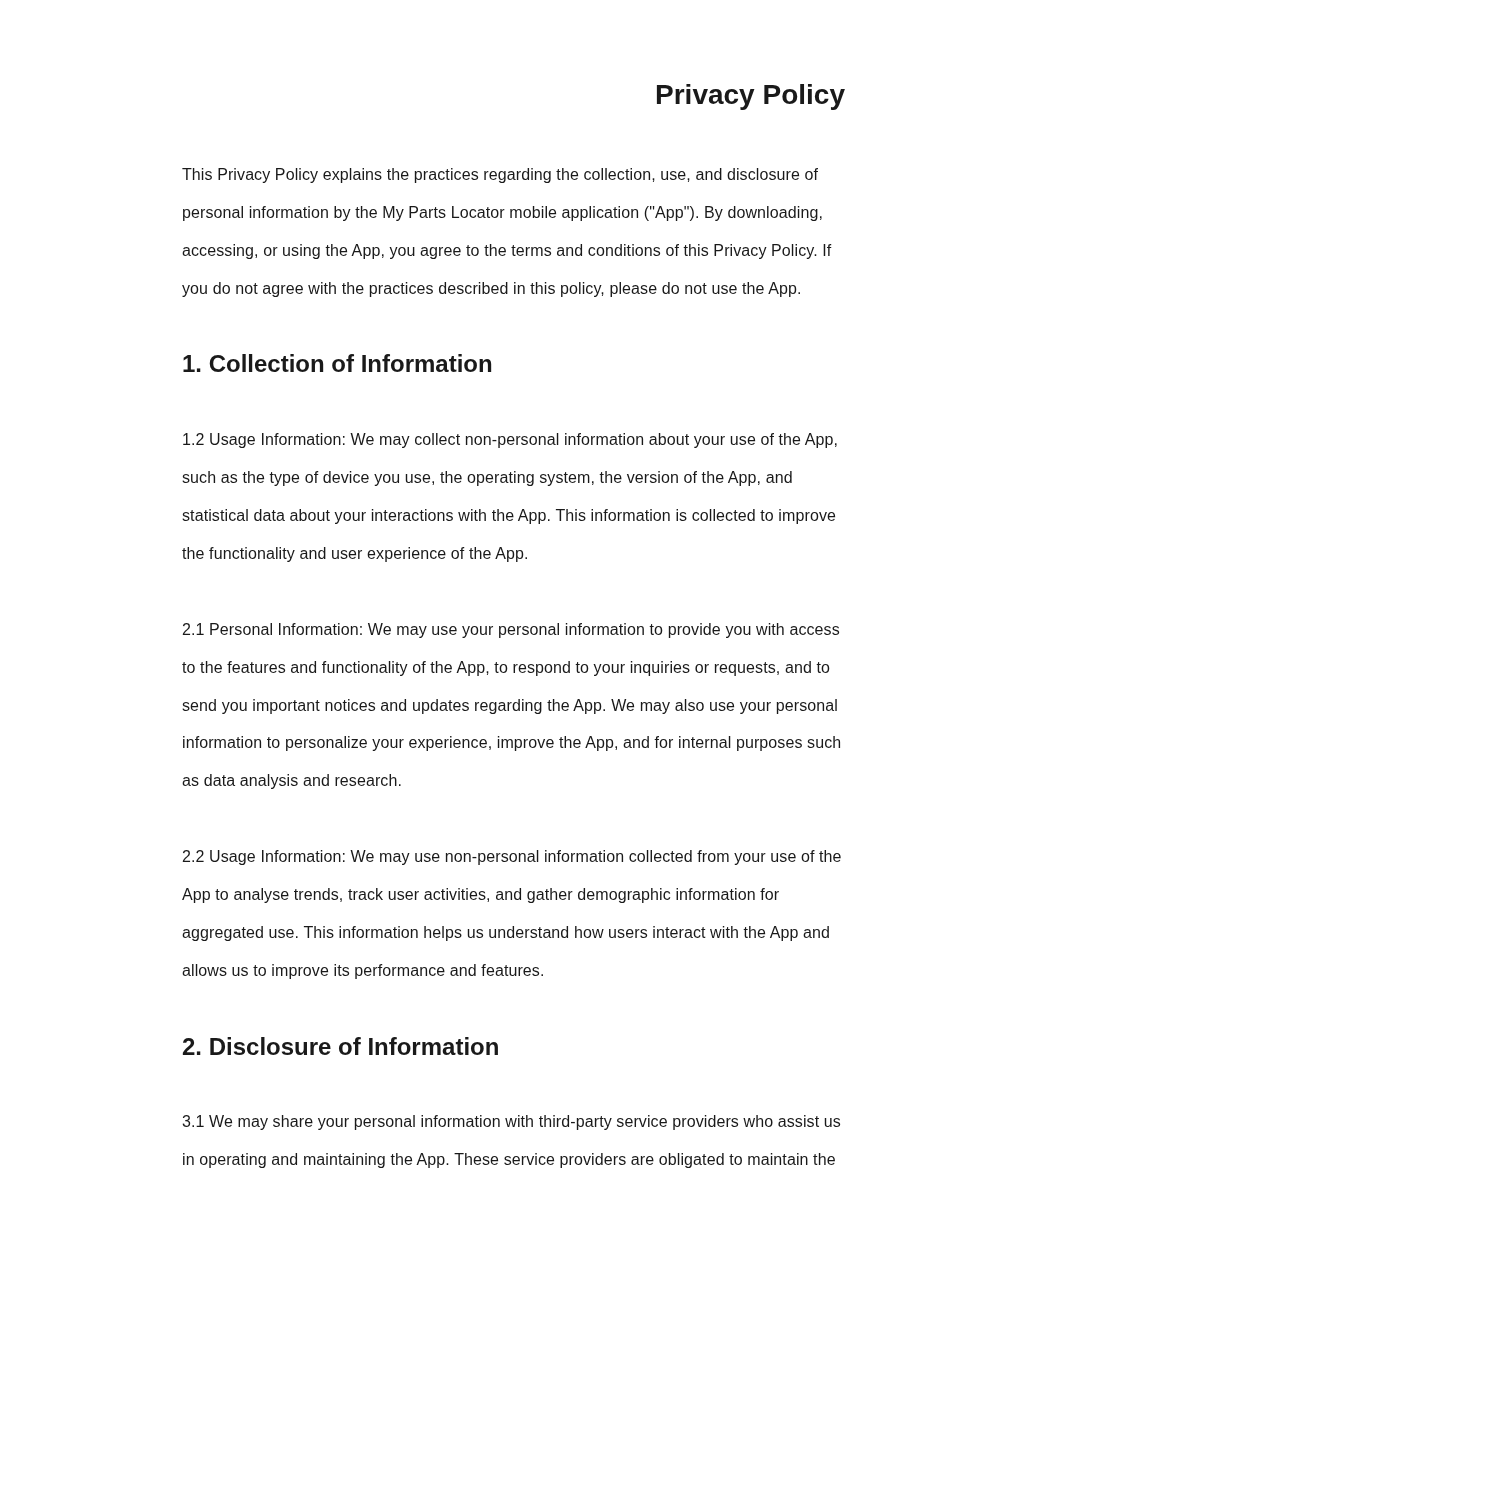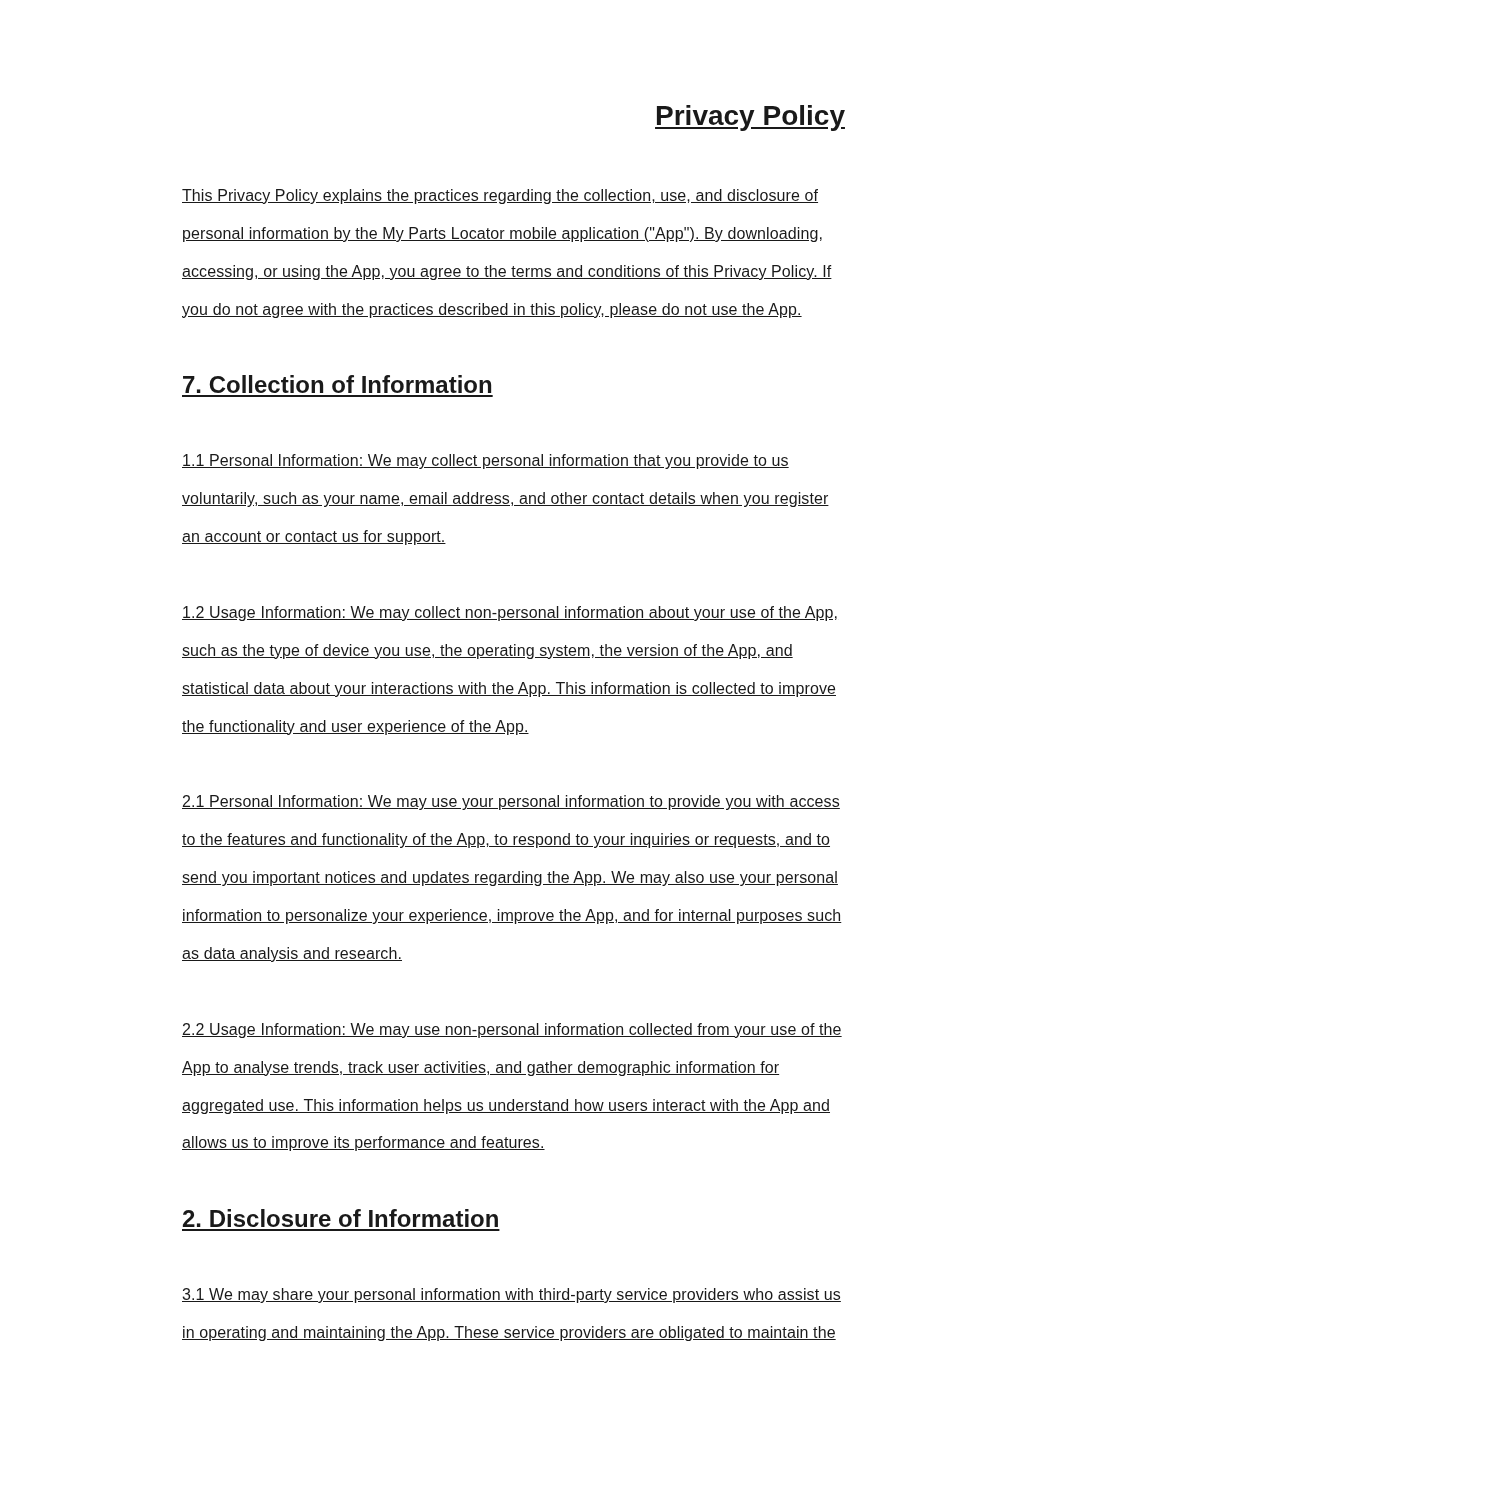--- a/index.html
+++ b/index.html
@@ -9,26 +9,25 @@
   body {
     width: 1500px;
     height: 1500px;
     background: #ffffff;
     overflow: hidden;
   }
   .page {
     width: 1500px;
     height: 1500px;
     box-sizing: border-box;
-    padding-top: 97px;
+    padding-top: 76px;
     background: #ffffff;
     font-family: "Liberation Sans", sans-serif;
     color: #1a1a1a;
     overflow: hidden;
-    text-decoration: underline;
   }
   .doc-title {
     font-size: 28px;
     font-weight: 700;
     line-height: 37.9px;
     text-align: center;
     margin: 0 0 42px 0;
     white-space: pre;
   }
   .heading {
@@ -52,25 +51,22 @@
 
 <div class="page">
 
   <h1 class="doc-title">Privacy Policy</h1>
 
   <p class="para">This Privacy Policy explains the practices regarding the collection, use, and disclosure of
 personal information by the My Parts Locator mobile application ("App"). By downloading,
 accessing, or using the App, you agree to the terms and conditions of this Privacy Policy. If
 you do not agree with the practices described in this policy, please do not use the App.</p>
 
-  <h2 class="heading">7. Collection of Information</h2>
+  <h2 class="heading">1. Collection of Information</h2>
 
-  <p class="para">1.1 Personal Information: We may collect personal information that you provide to us
-voluntarily, such as your name, email address, and other contact details when you register
-an account or contact us for support.</p>
 
   <p class="para">1.2 Usage Information: We may collect non-personal information about your use of the App,
 such as the type of device you use, the operating system, the version of the App, and
 statistical data about your interactions with the App. This information is collected to improve
 the functionality and user experience of the App.</p>
 
 
   <p class="para">2.1 Personal Information: We may use your personal information to provide you with access
 to the features and functionality of the App, to respond to your inquiries or requests, and to
 send you important notices and updates regarding the App. We may also use your personal

